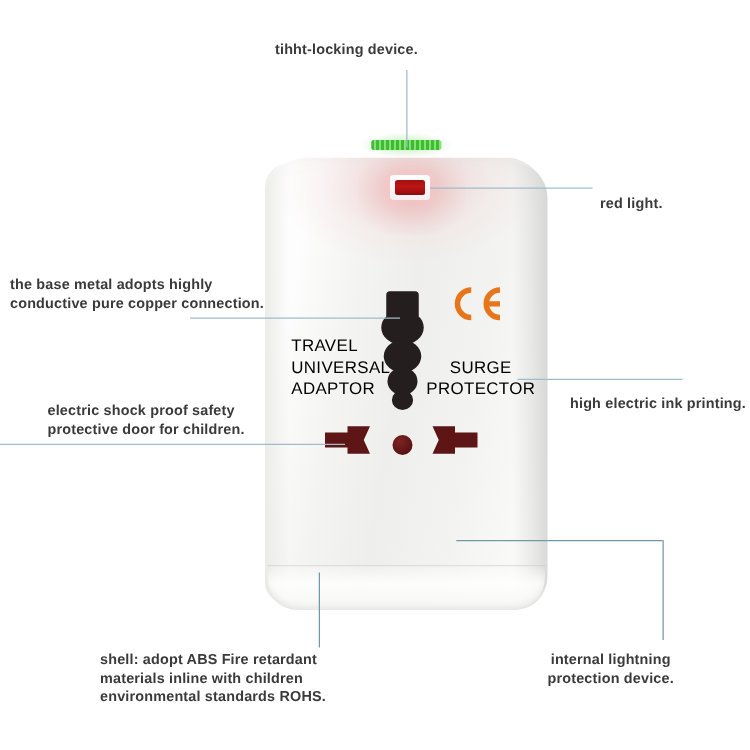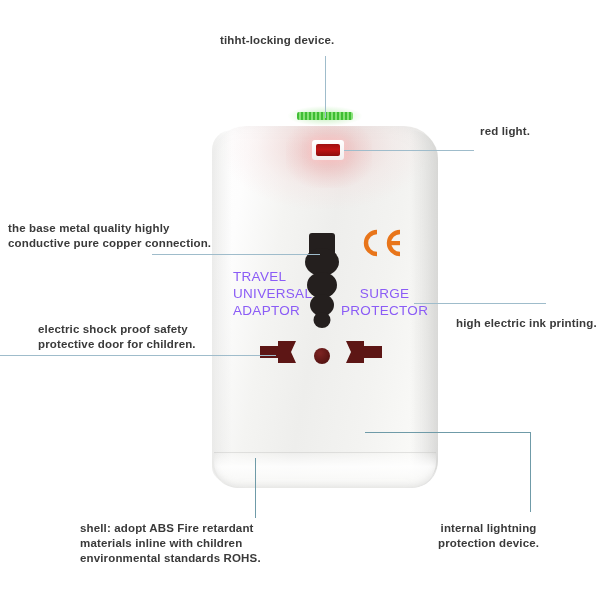--- a/index.html
+++ b/index.html
@@ -193,21 +193,21 @@
     position: absolute;
     left: 357px;
     top: 228px;
     width: 46px;
     height: 30px;
   }
 
   
   .devtext {
     position: absolute;
-    color: #8b5cf6;
+    color: #000000;
     font-size: 13.5px;
     line-height: 17px;
     letter-spacing: 0.3px;
     font-family: "Liberation Sans", sans-serif;
   }
   #txt-left  { left: 233px; top: 268px; text-align: left; }
   #txt-right { left: 341px; top: 285px; text-align: left; }
 
   
   .socket-side {
@@ -285,24 +285,24 @@
   <div class="socket-side" id="socket-right">
     <svg width="40" height="28" viewBox="0 0 40 28">
       <path d="M2 3 L20 3 L20 8 L38 8 L38 20 L20 20 L20 25 L2 25 L7 14 Z" fill="#5d1615"></path>
     </svg>
   </div>
   <div id="socket-round"></div>
 
   <div class="anno" style="left:220px; top:33px;">tihht-locking device.</div>
   <div class="leader v" style="left:325px; top:56px; height:62px;"></div>
 
-  <div class="anno right" style="left:480px; top:124px;">red light.</div>
+  <div class="anno right" style="left:480px; top:156px;">red light.</div>
   <div class="leader h" style="left:344px; top:150px; width:130px;"></div>
 
-  <div class="anno" style="left:8px; top:221px;">the base metal quality highly
+  <div class="anno" style="left:8px; top:221px;">the base metal adopts highly
 conductive pure copper connection.</div>
   <div class="leader h" style="left:152px; top:254px; width:168px;"></div>
 
   <div class="anno right" style="left:456px; top:316px;">high electric ink printing.</div>
   <div class="leader h" style="left:414px; top:303px; width:132px;"></div>
 
   <div class="anno" style="left:8px; top:322px;margin-left:30px;">electric shock proof safety
 protective door for children.</div>
   <div class="leader h" style="left:0px; top:355px; width:276px;"></div>
 

